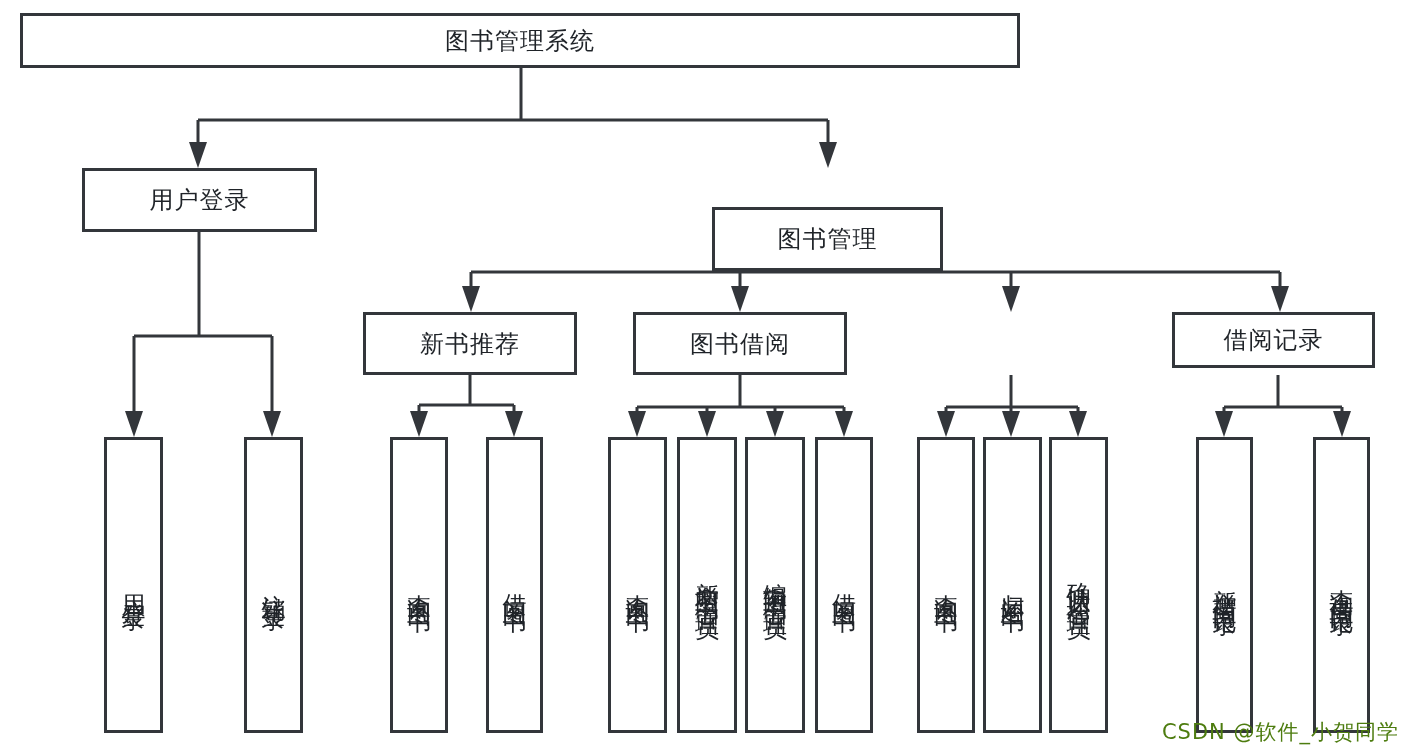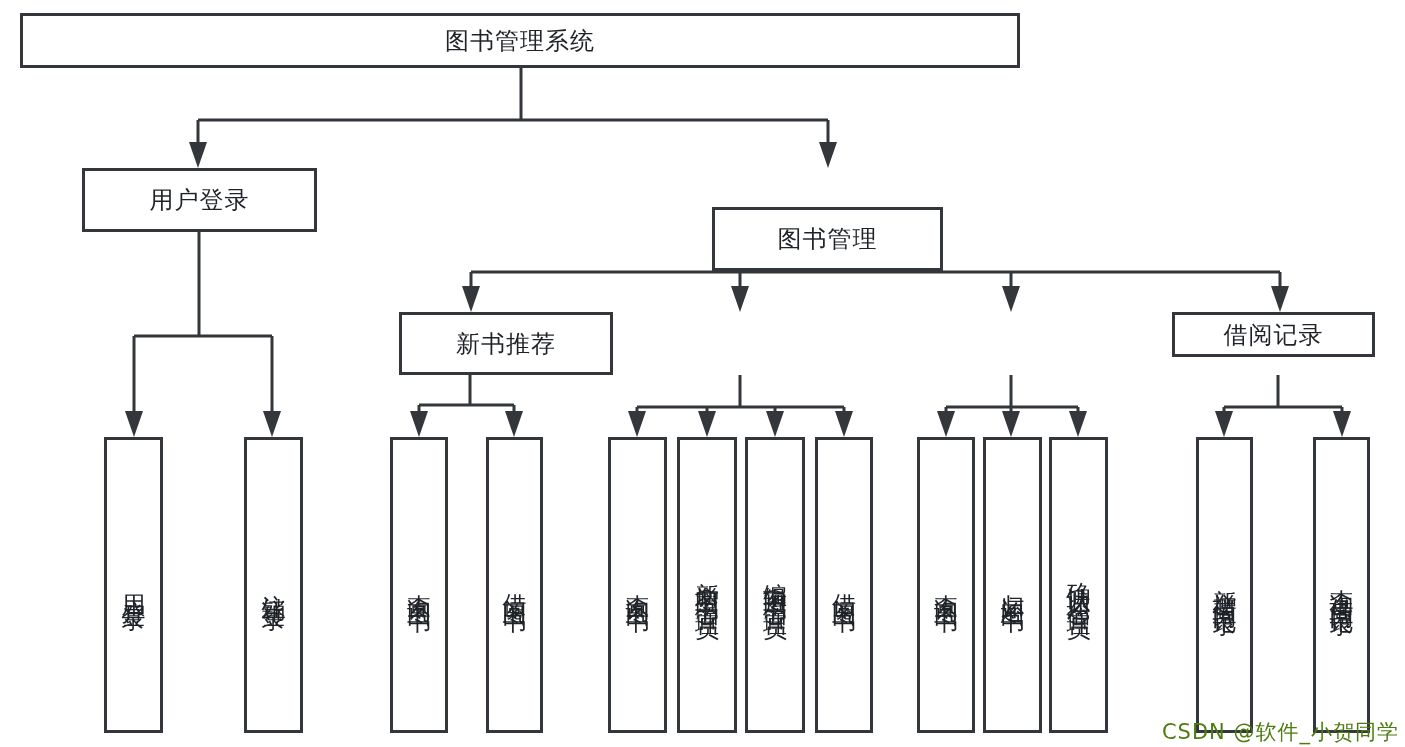--- a/index.html
+++ b/index.html
@@ -91,24 +91,27 @@
     <span>图书管理系统</span>
   </div>
 
   <div class="node" style="left:82px; top:168px; width:235px; height:64px;">
     <span>用户登录</span>
   </div>
   <div class="node" style="left:712px; top:168px; width:231px; height:64px;margin-top:39px;">
     <span>图书管理</span>
   </div>
 
-  <div class="node" style="left:363px; top:312px; width:214px; height:63px;margin-left:36px;">
+  <div class="node" style="left:363px; top:312px; width:214px; height:63px;">
     <span>新书推荐</span>
   </div>
-  <div class="node" style="left:1172px; top:312px; width:203px; height:45px;">
+  <div class="node" style="left:633px; top:312px; width:214px; height:63px;">
+    <span>图书借阅</span>
+  </div>
+  <div class="node" style="left:1172px; top:312px; width:203px; height:56px;">
     <span>借阅记录</span>
   </div>
 
   <div class="vnode" style="left:104px; width:59px;">
     <span class="vtext">用户登录</span>
   </div>
   <div class="vnode" style="left:244px; width:59px;">
     <span class="vtext">注销登录</span>
   </div>
 

